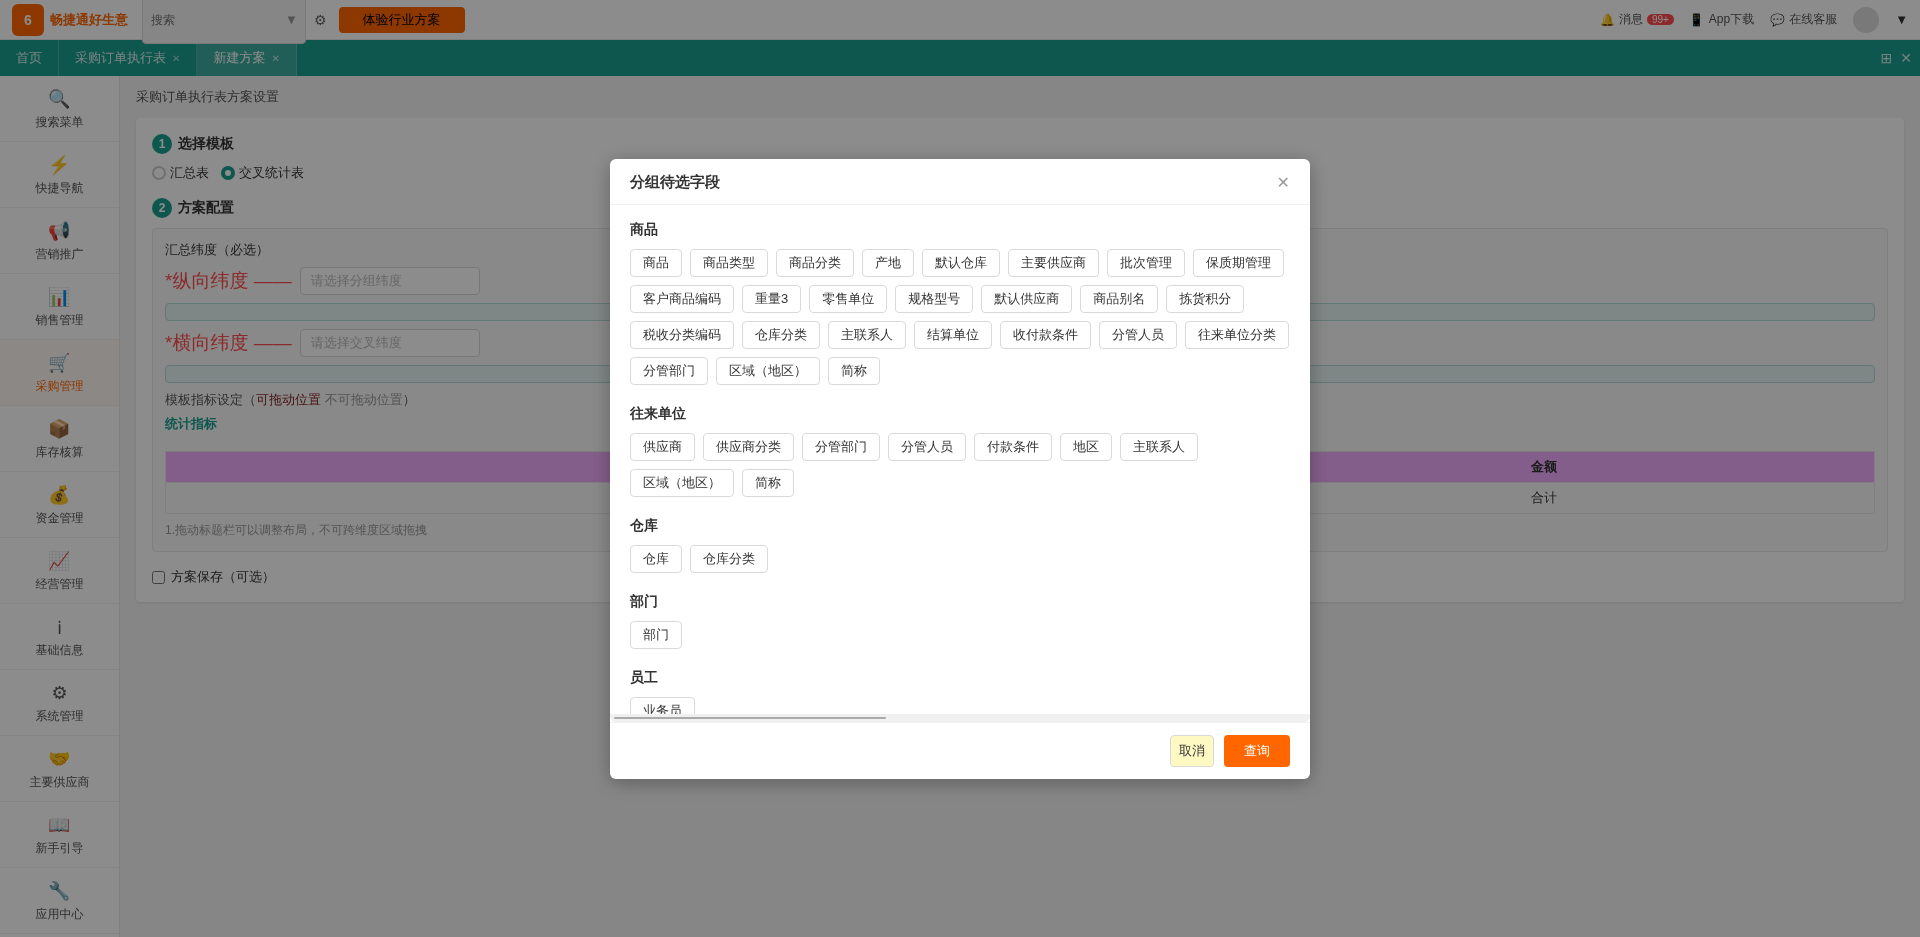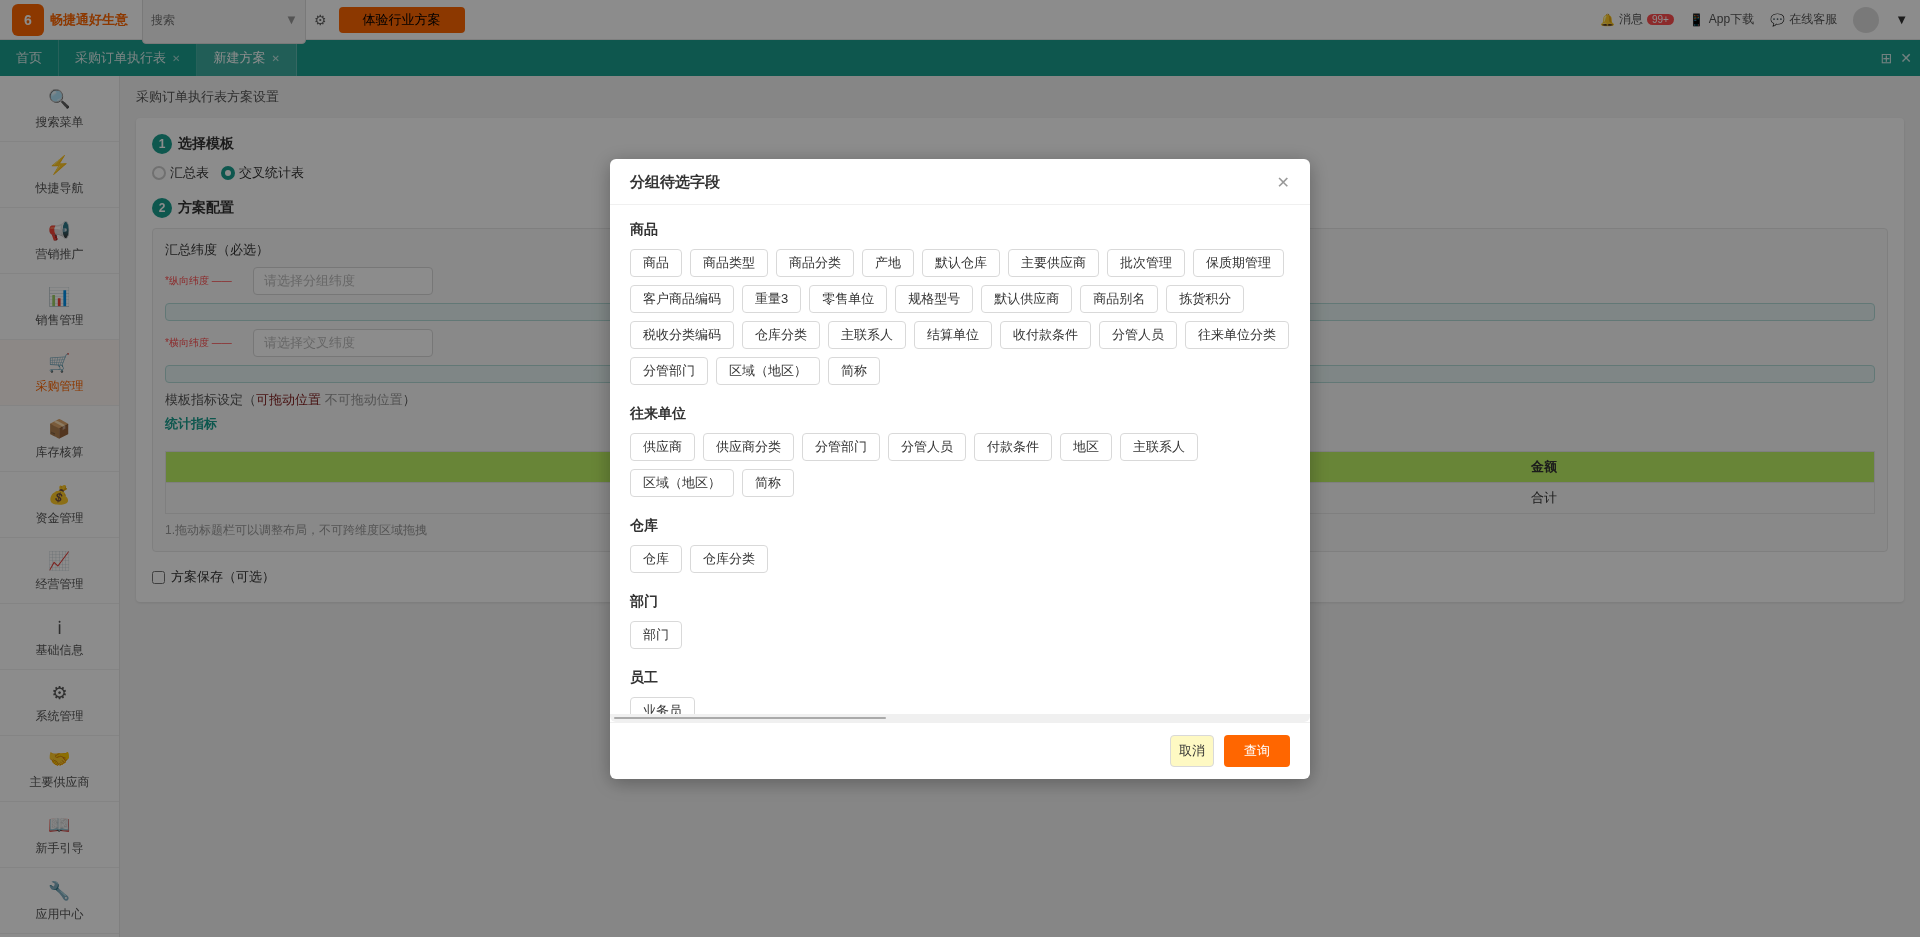--- a/index.html
+++ b/index.html
@@ -332,42 +332,42 @@
 
     .config-area {
       background: #fafafa;
       border: 1px solid #e8e8e8;
       border-radius: 4px;
       padding: 12px;
     }
     .config-row {
       display: flex; align-items: center; gap: 8px; margin-bottom: 8px;
     }
-    .config-label { color: #555; font-size: 10px; min-width: 80px; }
+    .config-label { color: #555; font-size: 19px; min-width: 80px; }
     .config-input {
       border: 1px solid #d9d9d9;
       border-radius: 4px;
       padding: 4px 10px;
       font-size: 13px;
       background: #fff;
       color: #ccc;
     }
 
     .stats-table {
       width: 100%;
       border-collapse: collapse;
       margin-top: 8px;
     }
     .stats-table th, .stats-table td {
       border: 1px solid #e8e8e8;
       padding: 6px 12px;
       text-align: center;
       font-size: 13px;
     }
-    .stats-table th { background: #bef264; }
+    .stats-table th { background: #f0abfc; }
     .stats-cell-selector {
       display: flex; align-items: center; gap: 4px; justify-content: center;
     }
 
     .required-star { color: #ff4d4f; }
 
     
     .hint-text { font-size: 12px; color: #999; margin-top: 8px; }
   </style>
 </head>

